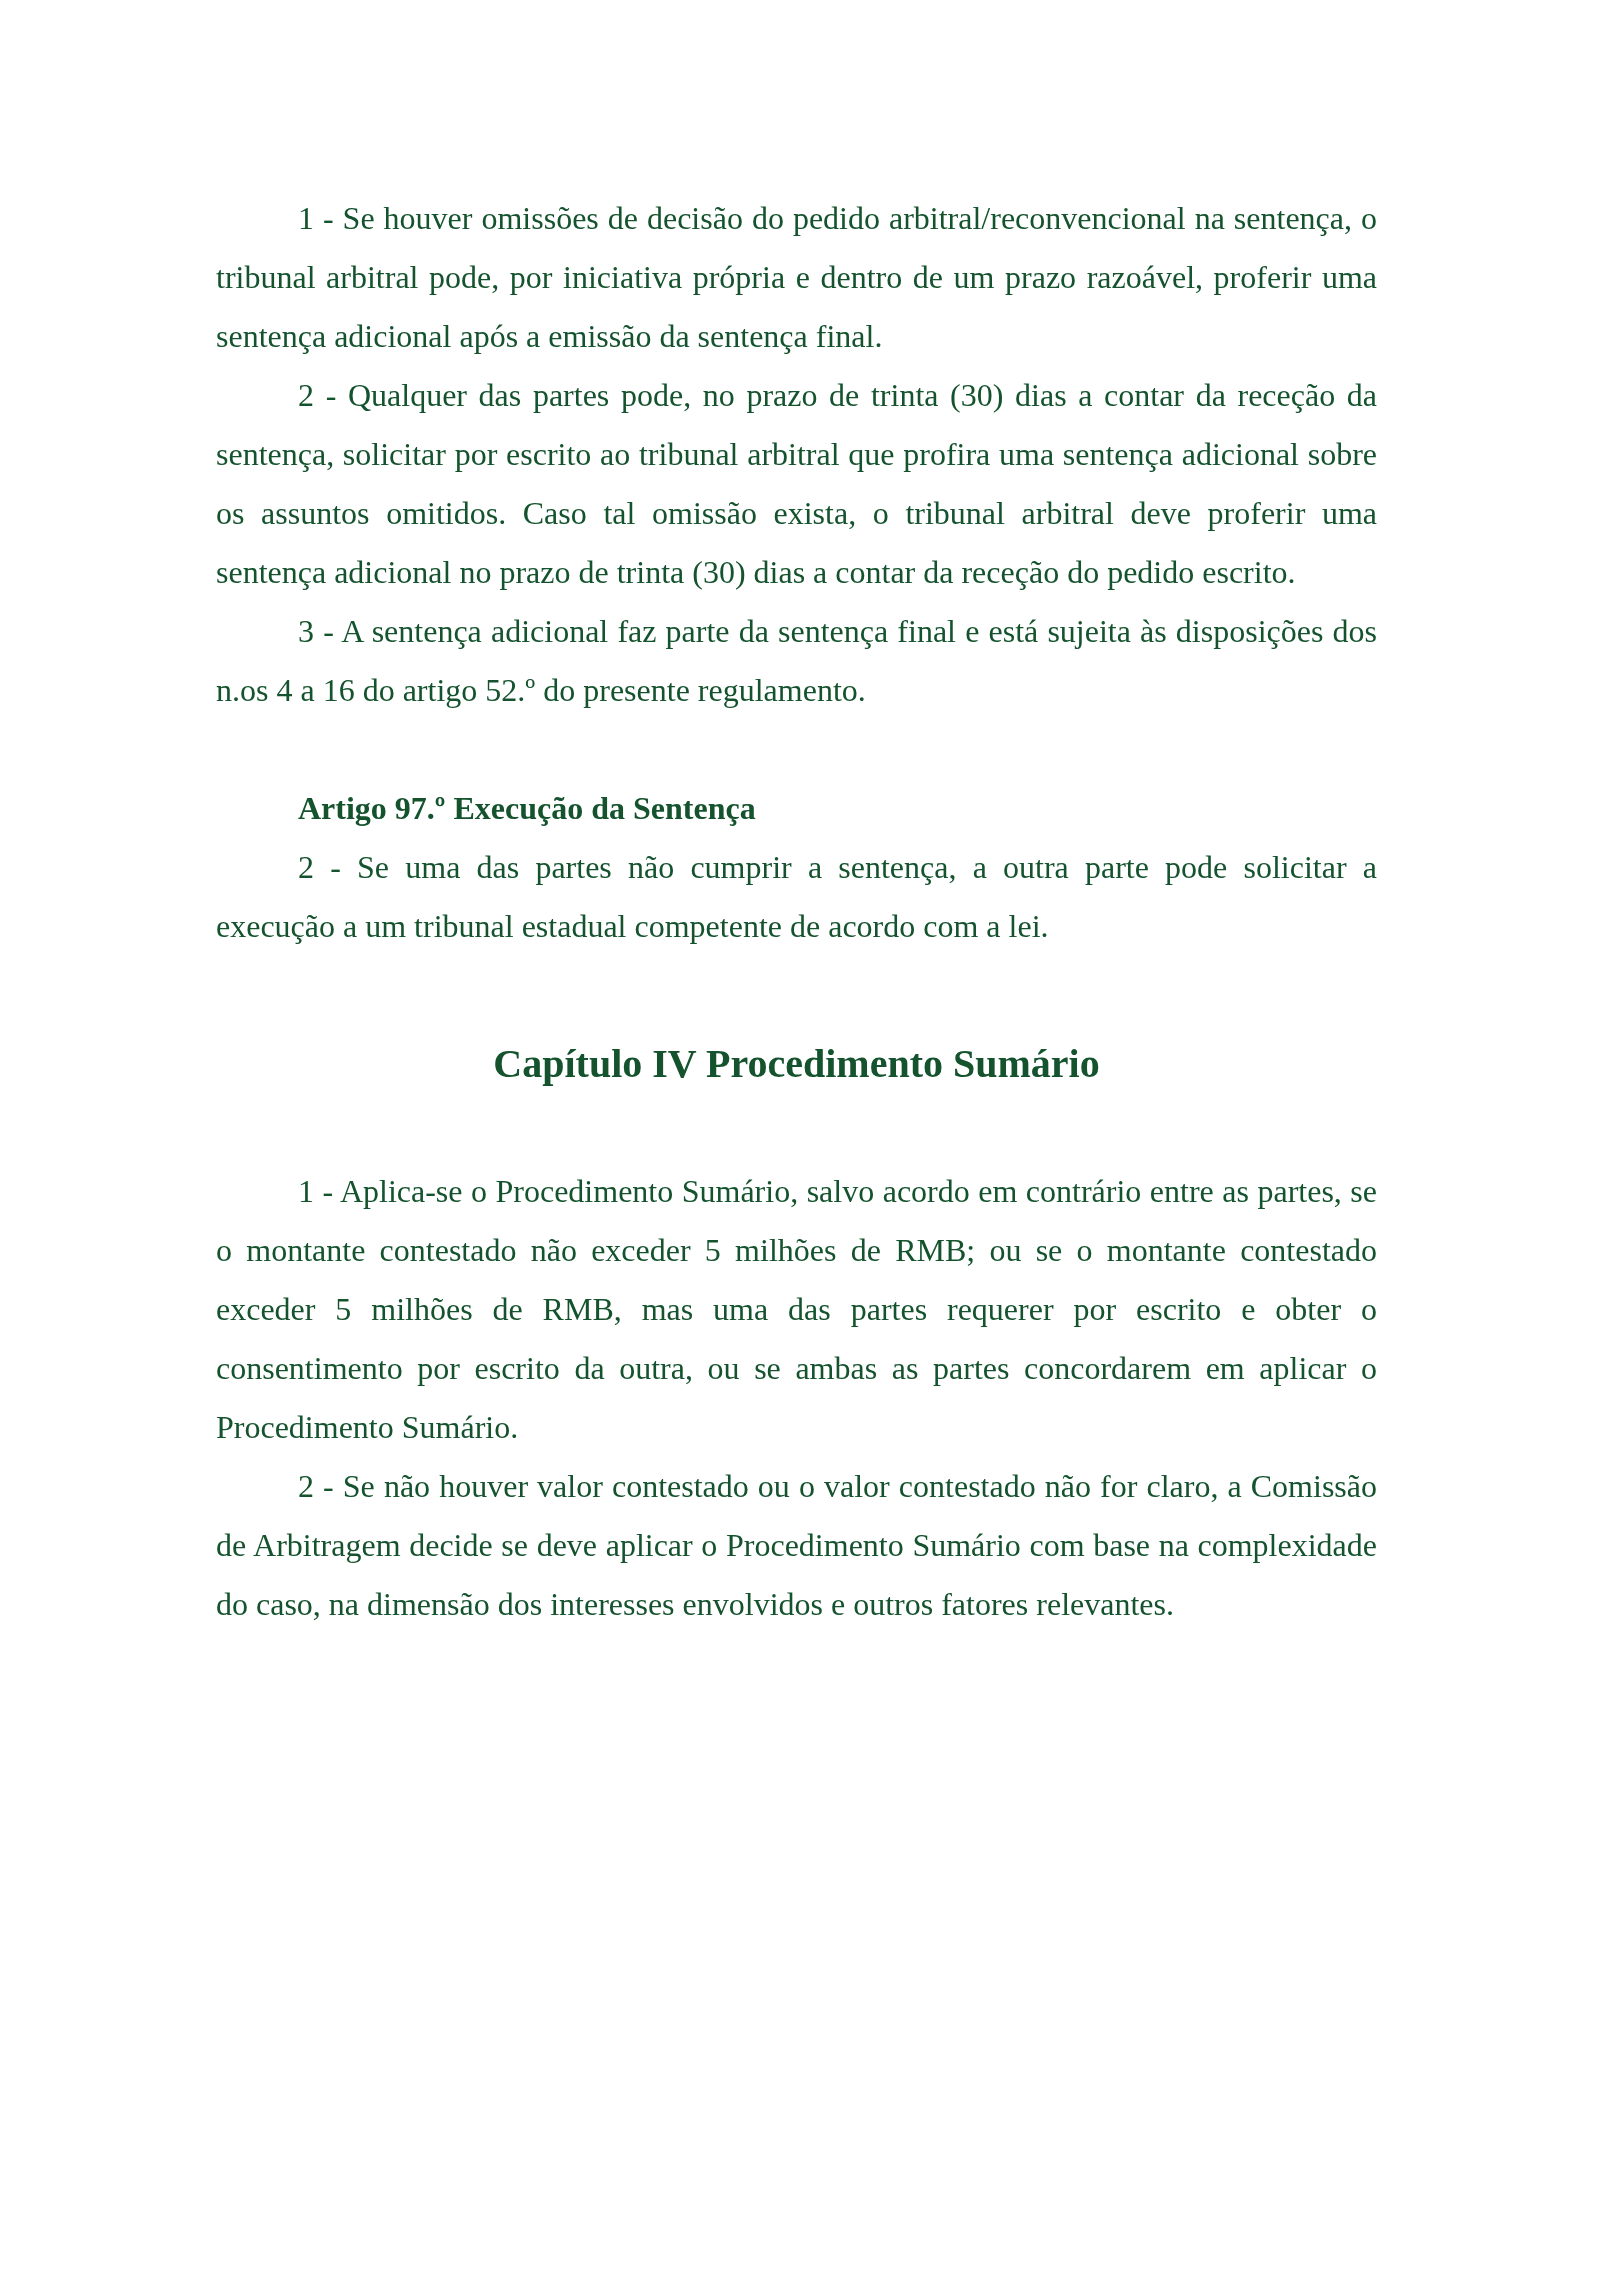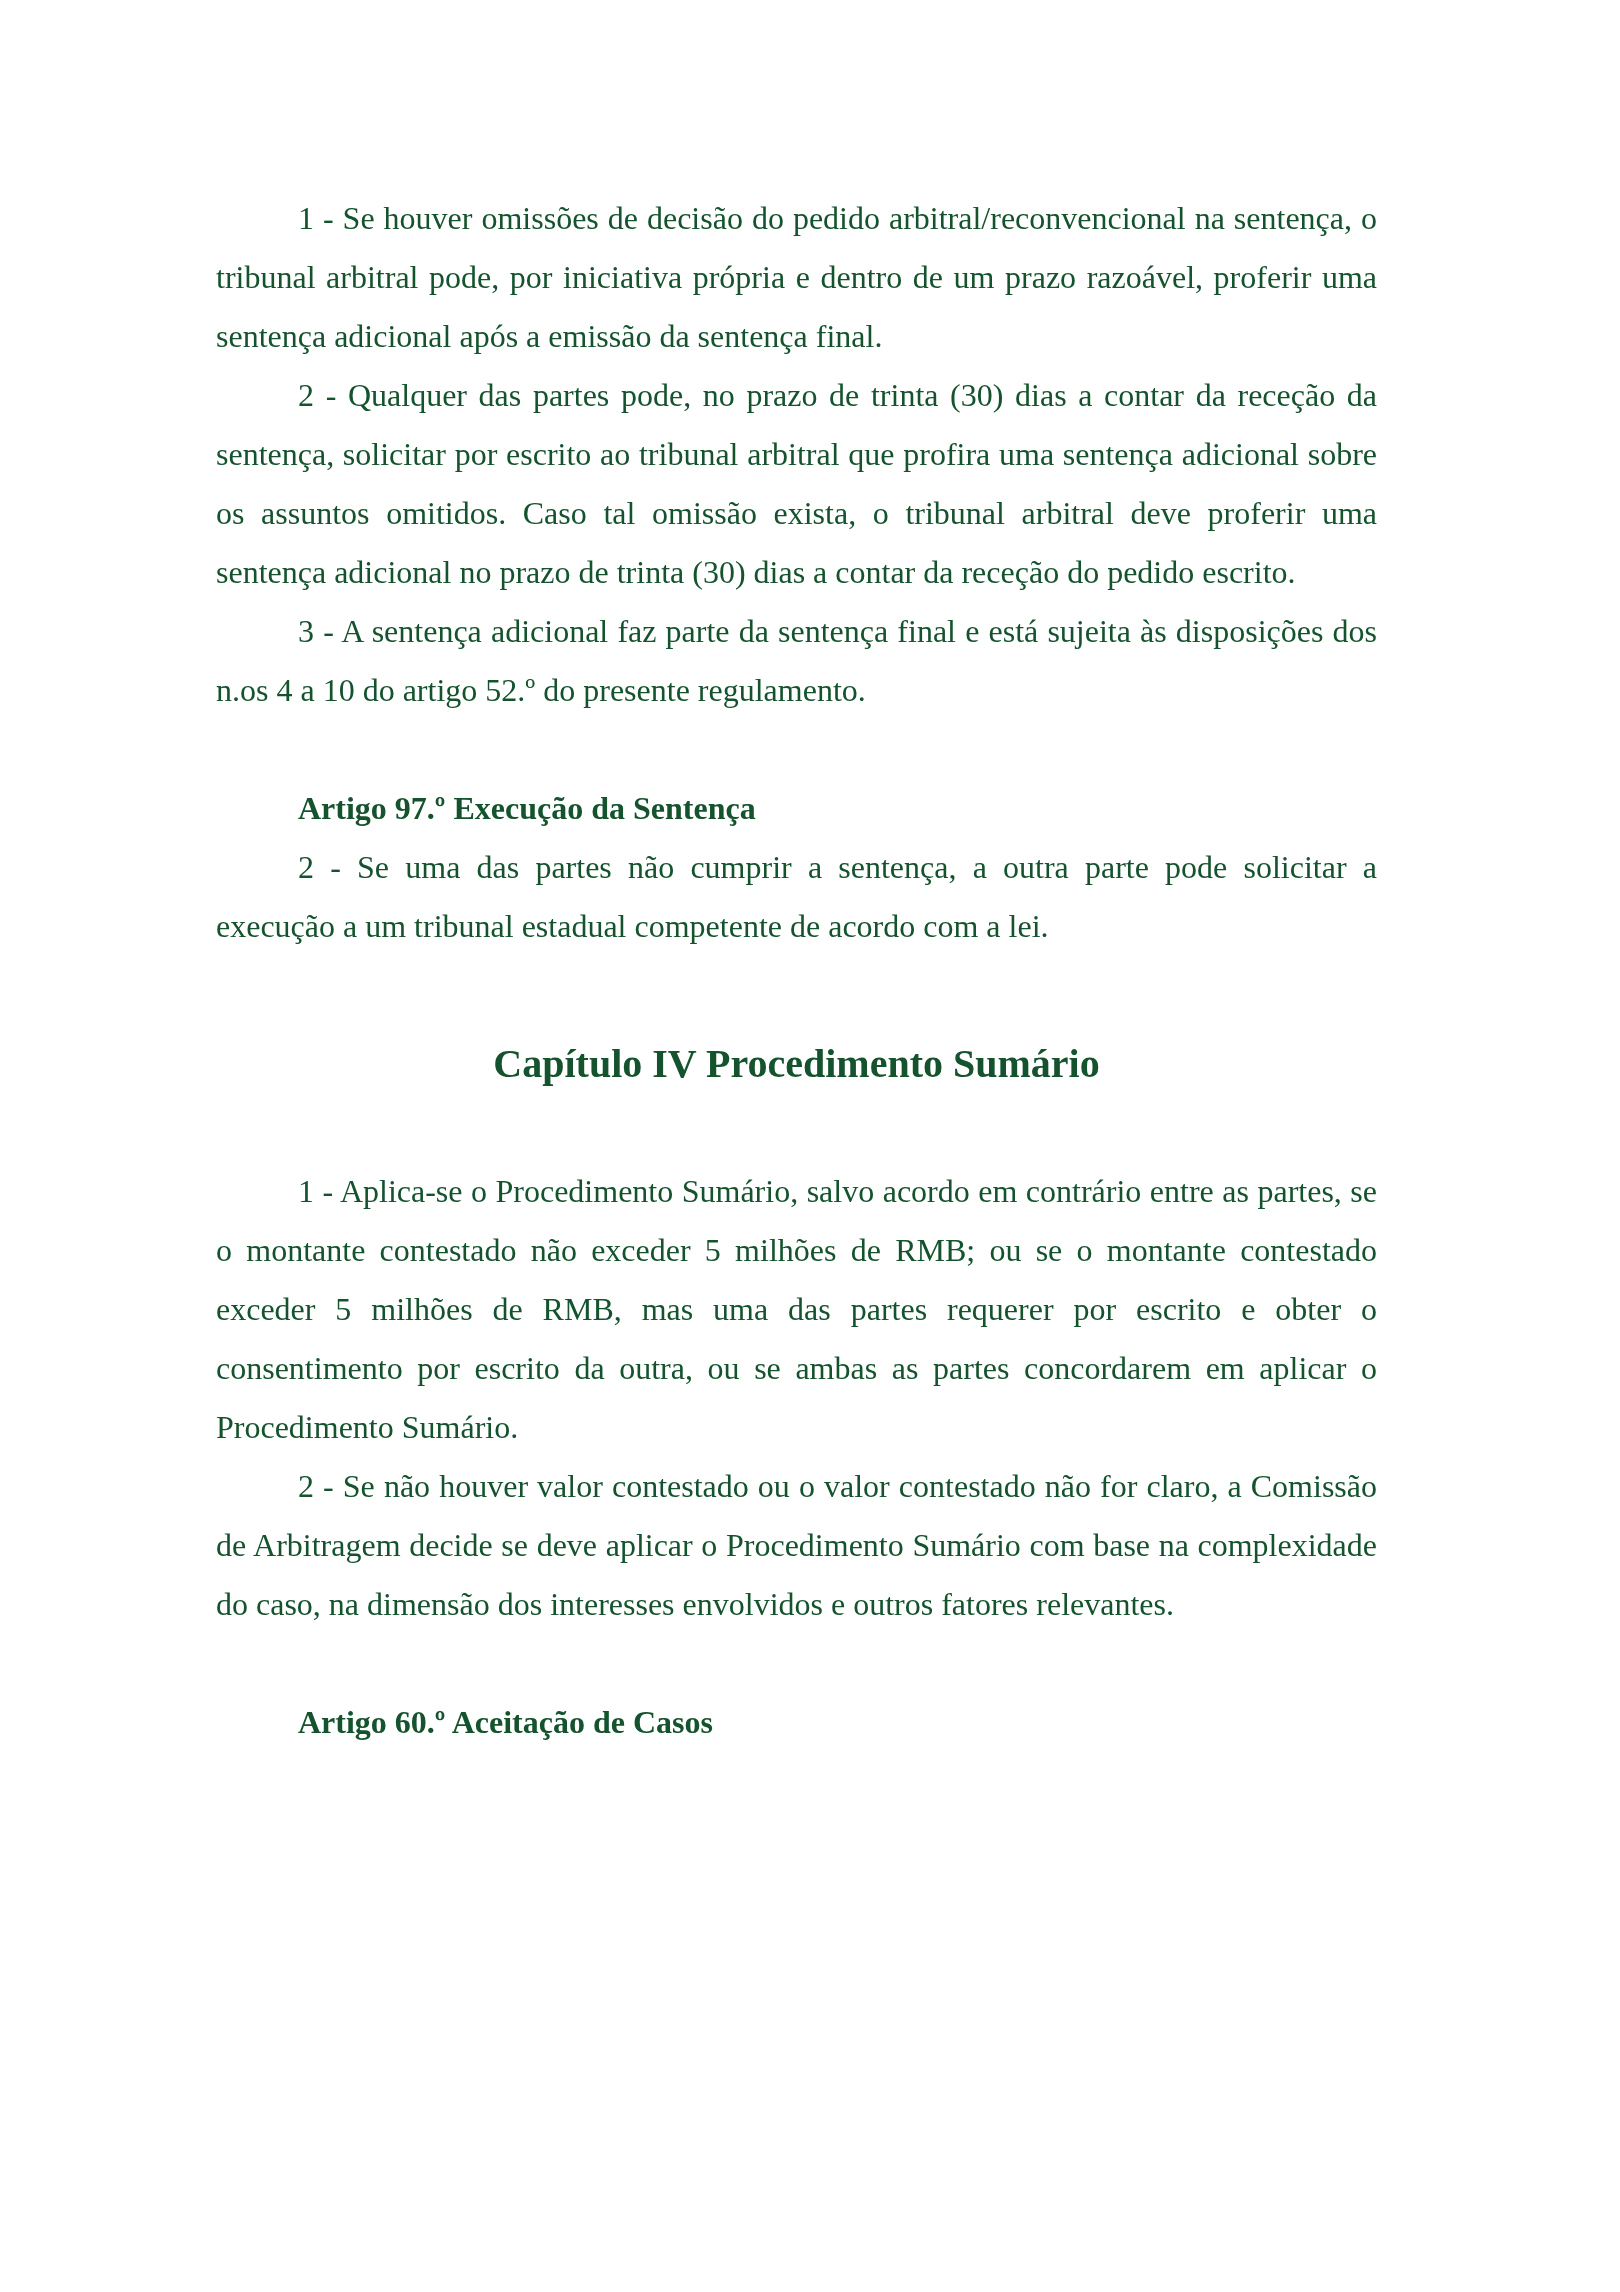--- a/index.html
+++ b/index.html
@@ -48,22 +48,21 @@
     text-indent: 0;
   }
 </style>
 </head>
 <body>
 
 <div class="page">
   <main class="content" id="document-content">
       <p class="paragraph">1 - Se houver omissões de decisão do pedido arbitral/reconvencional na sentença, o tribunal arbitral pode, por iniciativa própria e dentro de um prazo razoável, proferir uma sentença adicional após a emissão da sentença final.</p>
       <p class="paragraph">2 - Qualquer das partes pode, no prazo de trinta (30) dias a contar da receção da sentença, solicitar por escrito ao tribunal arbitral que profira uma sentença adicional sobre os assuntos omitidos. Caso tal omissão exista, o tribunal arbitral deve proferir uma sentença adicional no prazo de trinta (30) dias a contar da receção do pedido escrito.</p>
-      <p class="paragraph">3 - A sentença adicional faz parte da sentença final e está sujeita às disposições dos n.os 4 a 10 do artigo 52.º do presente regulamento.</p>
+      <p class="paragraph">3 - A sentença adicional faz parte da sentença final e está sujeita às disposições dos n.os 4 a 16 do artigo 52.º do presente regulamento.</p>
       <h2 class="article-heading">Artigo 97.º Execução da Sentença</h2>
       <p class="paragraph">2 - Se uma das partes não cumprir a sentença, a outra parte pode solicitar a execução a um tribunal estadual competente de acordo com a lei.</p>
       <h2 class="chapter-heading">Capítulo IV Procedimento Sumário</h2>
       <p class="paragraph">1 - Aplica-se o Procedimento Sumário, salvo acordo em contrário entre as partes, se o montante contestado não exceder 5 milhões de RMB; ou se o montante contestado exceder 5 milhões de RMB, mas uma das partes requerer por escrito e obter o consentimento por escrito da outra, ou se ambas as partes concordarem em aplicar o Procedimento Sumário.</p>
       <p class="paragraph">2 - Se não houver valor contestado ou o valor contestado não for claro, a Comissão de Arbitragem decide se deve aplicar o Procedimento Sumário com base na complexidade do caso, na dimensão dos interesses envolvidos e outros fatores relevantes.</p>
-      <h2 class="article-heading">Artigo 60.º Aceitação de Casos</h2>
     </main>
 </div>
 
 
 </body></html>

